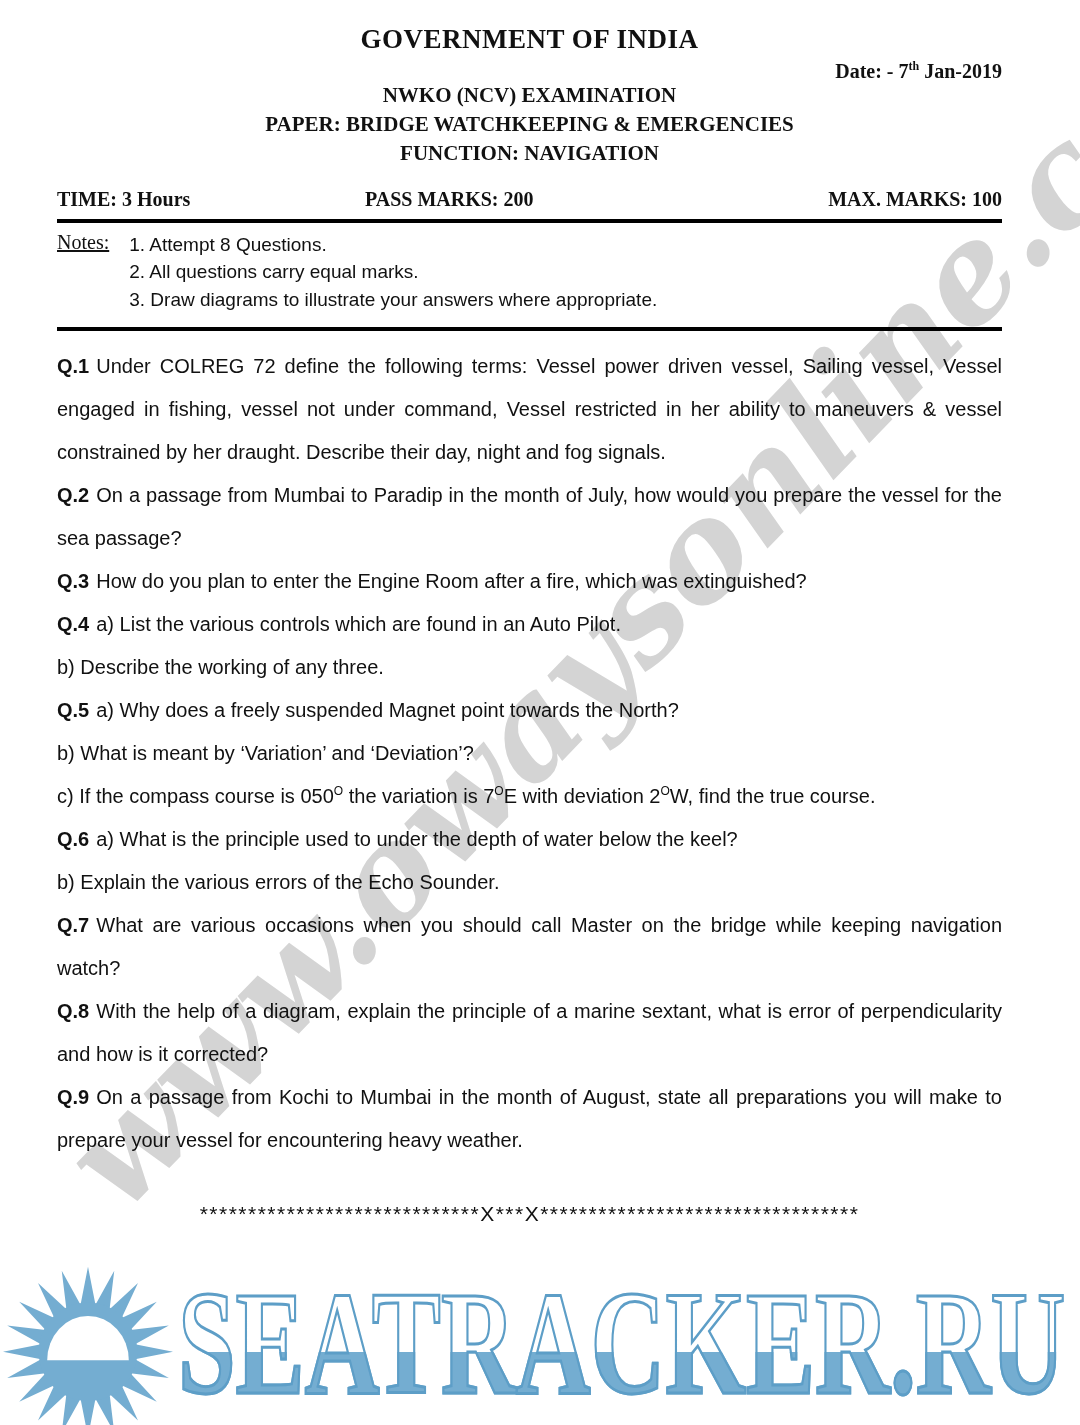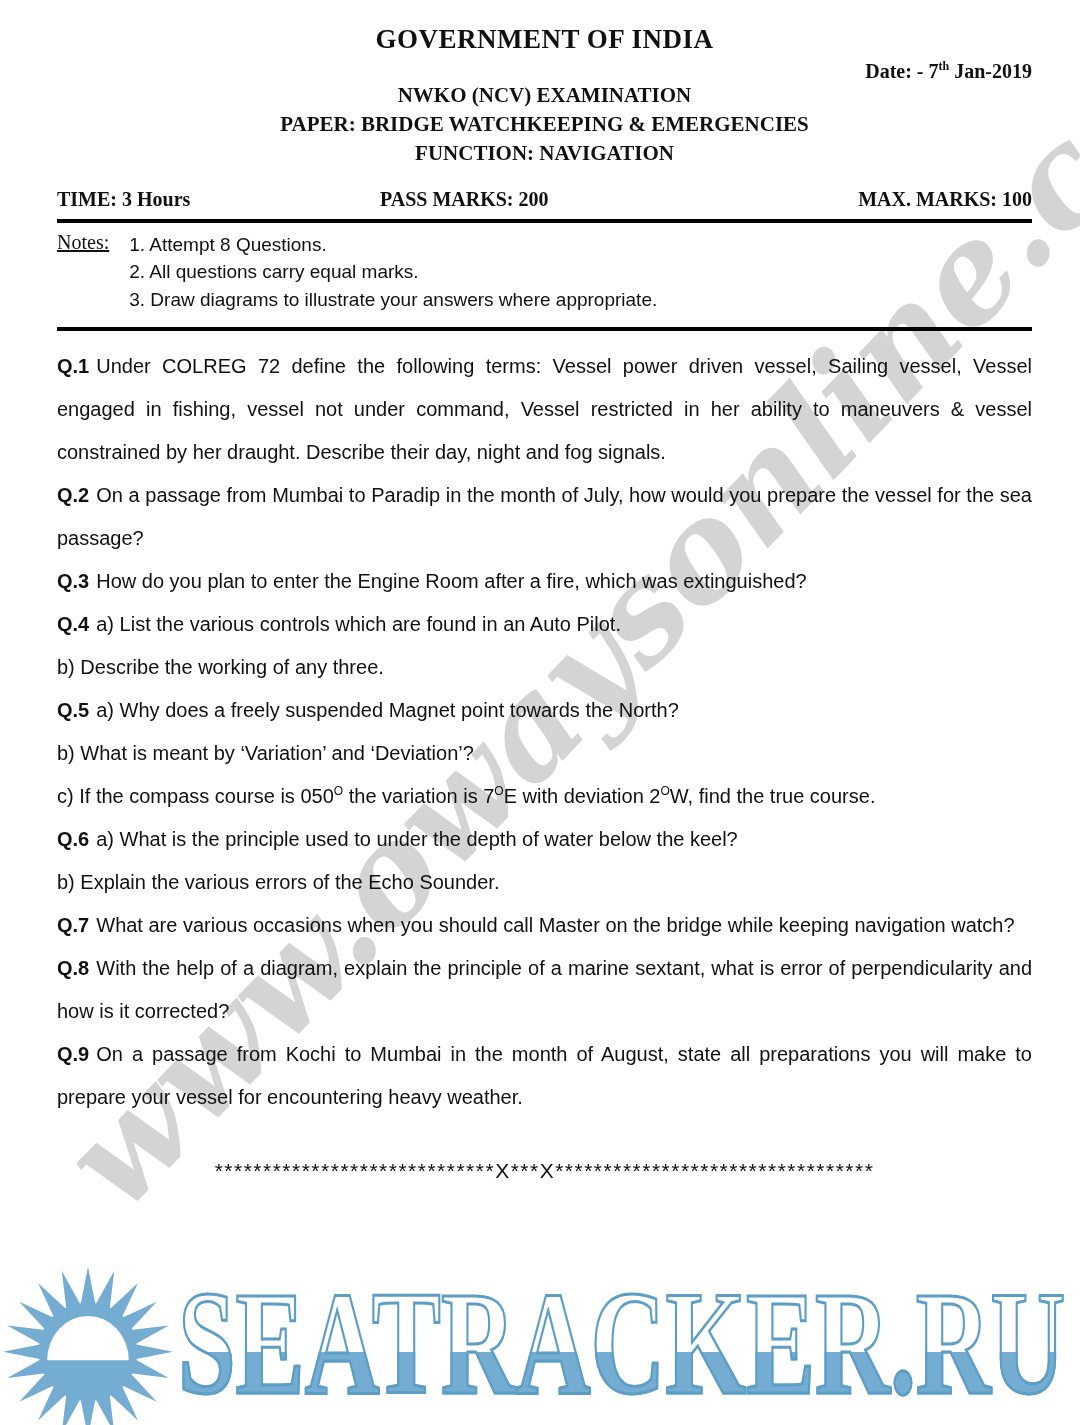--- a/index.html
+++ b/index.html
@@ -21,21 +21,21 @@
     transform:rotate(-46deg);
     font:italic bold 135px "DejaVu Serif", serif;
     color:#d4d4d4;
     white-space:nowrap;
     z-index:0;
     user-select:none;
   }
   
   .content{
     position:relative; z-index:1;
-    padding:0 48px 0 57px;
+    padding:0 78px 0 57px;
   }
   .doc-title{
     margin-top:24px;
     text-align:center;
     font-family:"Liberation Serif", serif;
     font-weight:bold;
     font-size:27px;
     letter-spacing:.5px;
   }
   .date-line{

